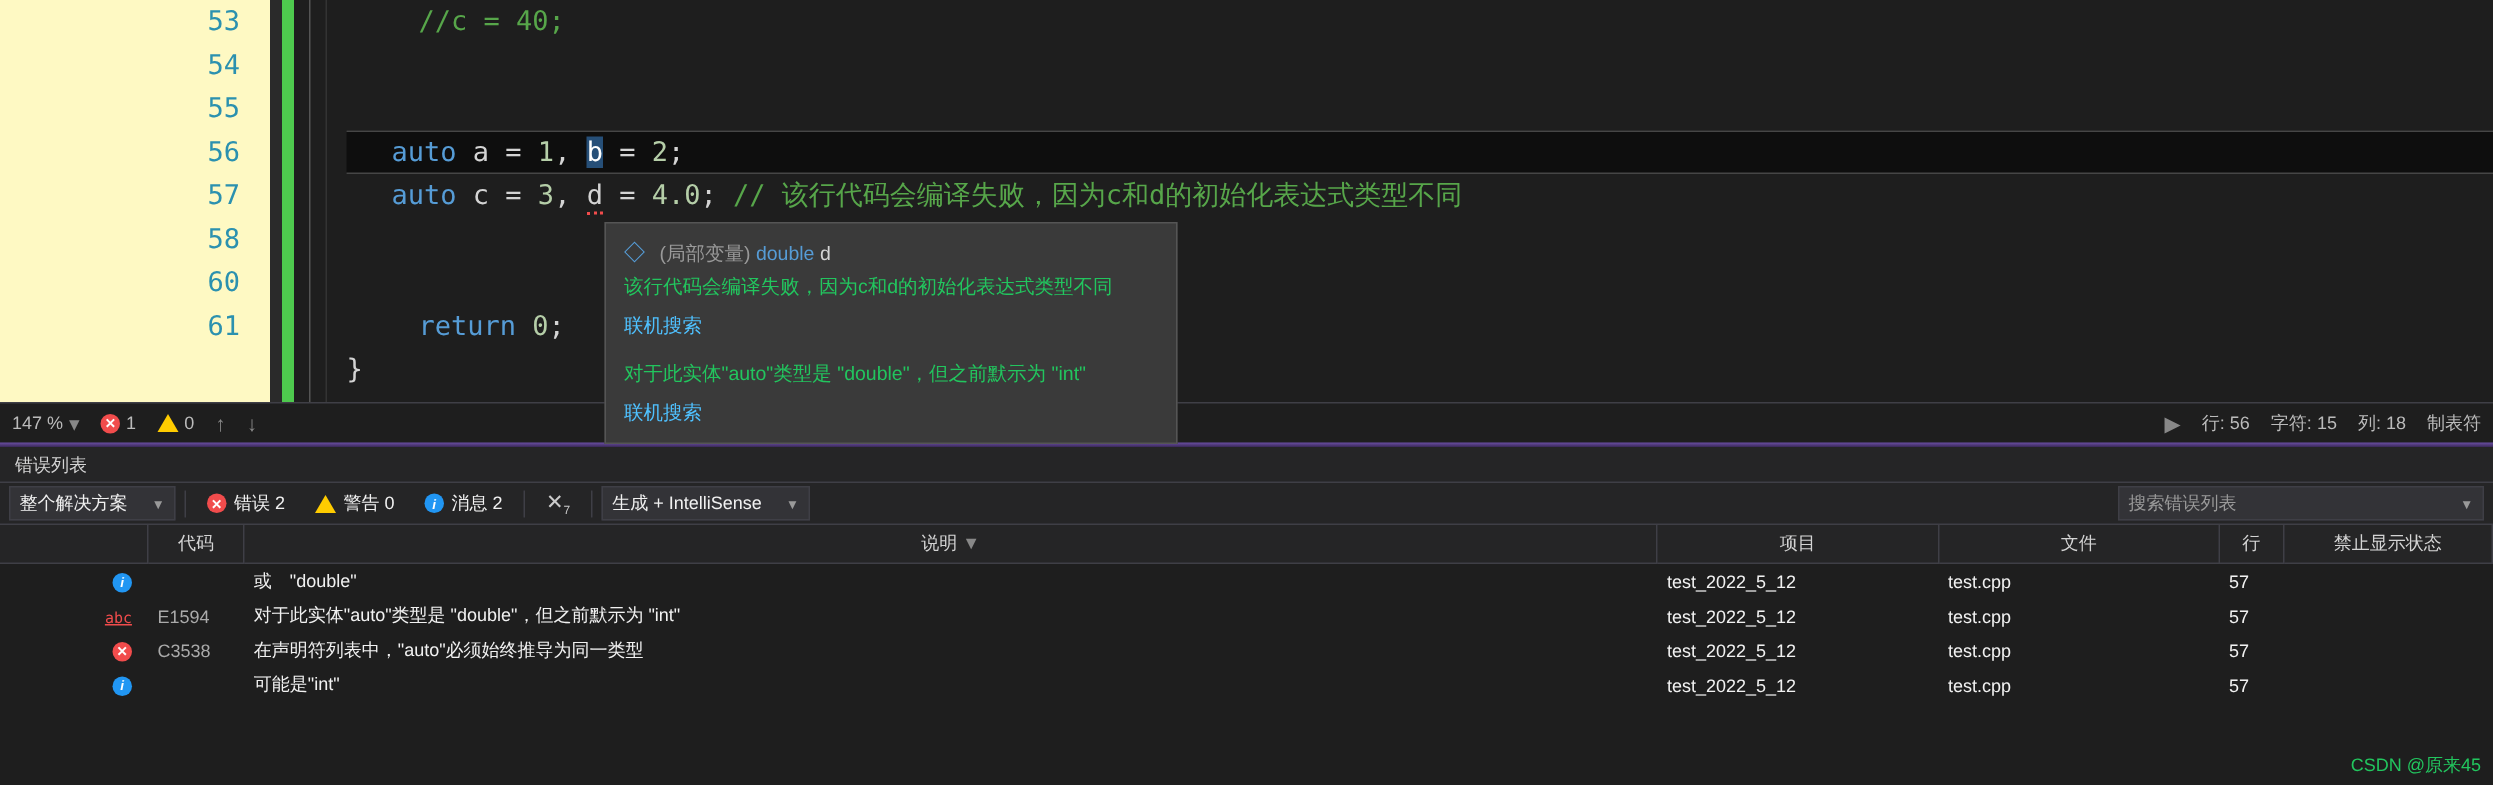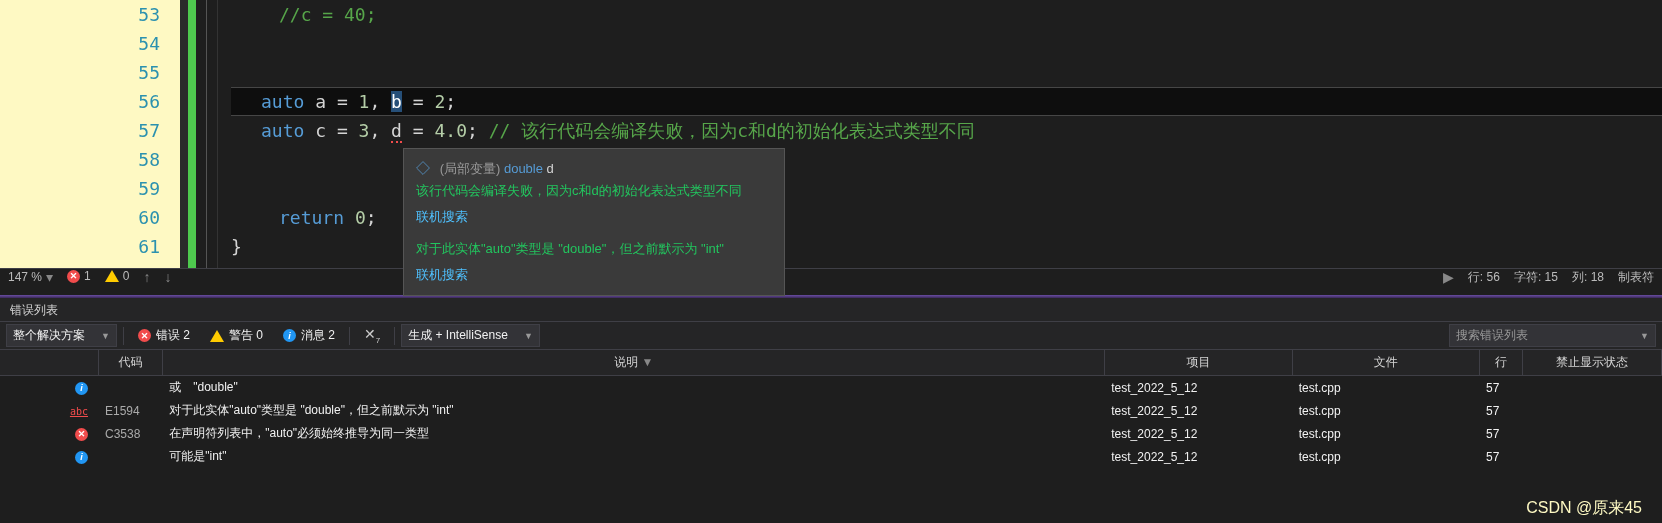--- a/index.html
+++ b/index.html
@@ -73,21 +73,21 @@
 .tooltip .sig .nm { color: #d4d4d4; }
 .tooltip .sig .lbl { color: #999; }
 .tooltip .link { color: #4fc1ff; margin-top: 4px; cursor: pointer; }
 .tooltip .sig-icon { display: inline-block; width: 14px; height: 14px; border: 1.5px solid #569cd6; transform: rotate(45deg) scale(0.7); margin-right: 6px; vertical-align: -2px; }
 .tooltip .desc { color: #22c55e; }
 .status-bar {
   height: 27px;
   background: #1e1e1e;
   border-top: 1px solid #3f3f46;
   display: flex;
-  align-items: flex-start;
+  align-items: center;
   padding: 0 8px;
   font-size: 12px;
   color: #bbb;
 }
 .status-bar .seg { margin-right: 14px; display: flex; align-items: center; gap: 4px; }
 .status-bar .right { margin-left: auto; display: flex; gap: 14px; }
 .err-icon { width: 13px; height: 13px; border-radius: 50%; background: #f14c4c; display: inline-flex; align-items: center; justify-content: center; color: #fff; font-size: 9px; font-weight: bold; }
 .warn-icon { width: 0; height: 0; border-left: 7px solid transparent; border-right: 7px solid transparent; border-bottom: 12px solid #fc0; position: relative; }
 .arrow { color: #888; font-size: 14px; }
 .purple-divider { height: 3px; background: linear-gradient(#6a4ea3, #3a2858); }
@@ -117,21 +117,21 @@
 .tb-filter {
   display: flex; align-items: center; gap: 5px;
   padding: 2px 7px; border: 1px solid transparent;
   color: #f1f1f1;
 }
 .tb-sep { width: 1px; height: 18px; background: #3f3f46; margin: 0 2px; }
 .info-icon { width: 13px; height: 13px; border-radius: 50%; background: #2196f3; display: inline-flex; align-items: center; justify-content: center; color: #fff; font-size: 9px; font-style: italic; font-weight: bold; }
 .filter-icon { color: #ccc; font-size: 14px; }
 .search-box {
   background: #333337; border: 1px solid #3f3f46;
-  padding: 2px 6px; width: 207px; display: flex;
+  padding: 2px 6px; width: 244px; display: flex;
   align-items: center; color: #999;
 }
 .search-box .caret { margin-left: auto; font-size: 9px; }
 .error-table { width: 100%; border-collapse: collapse; font-size: 12px; color: #f1f1f1; table-layout: fixed; }
 .error-table th {
   background: #252526; text-align: center; padding: 4px 6px;
   border-right: 1px solid #3f3f46; border-bottom: 1px solid #3f3f46;
   font-weight: normal; color: #d4d4d4;
 }
 .error-table td {
@@ -141,36 +141,35 @@
 .col-icon { width: 92px; text-align: right; padding-right: 10px !important; }
 .col-code { width: 60px; }
 .col-desc { width: 880px; }
 .col-proj { width: 175px; }
 .col-file { width: 175px; }
 .col-line { width: 40px; }
 .col-supp { width: 130px; }
 .abc-icon { font-family: monospace; font-size: 10px; color: #f14c4c; font-weight: normal; text-decoration: underline; }
 .code-link { color: #aaa; }
 .watermark {
-  position: absolute; right: 20px; bottom: 4px;
-  color: #fef9c3; font-size: 16px;
+  position: absolute; right: 8px; bottom: 4px;
+  color: #22c55e; font-size: 12px;
 }
 </style>
 </head>
 <body>
 
 <div class="editor-area">
   <div class="gutter" id="gutter">
       <div class="ln">53</div>
       <div class="ln">54</div>
       <div class="ln">55</div>
       <div class="ln">56</div>
       <div class="ln">57</div>
       <div class="ln">58</div>
-      <div class="ln">59</div>
       <div class="ln">60</div>
       <div class="ln">61</div>
     </div>
   <div class="margins">
     <div class="margin-bar"></div>
     <div class="green-bar"></div>
     <div class="collapse-bar">
         <div class="collapse-line"></div>
       </div>
   </div>

